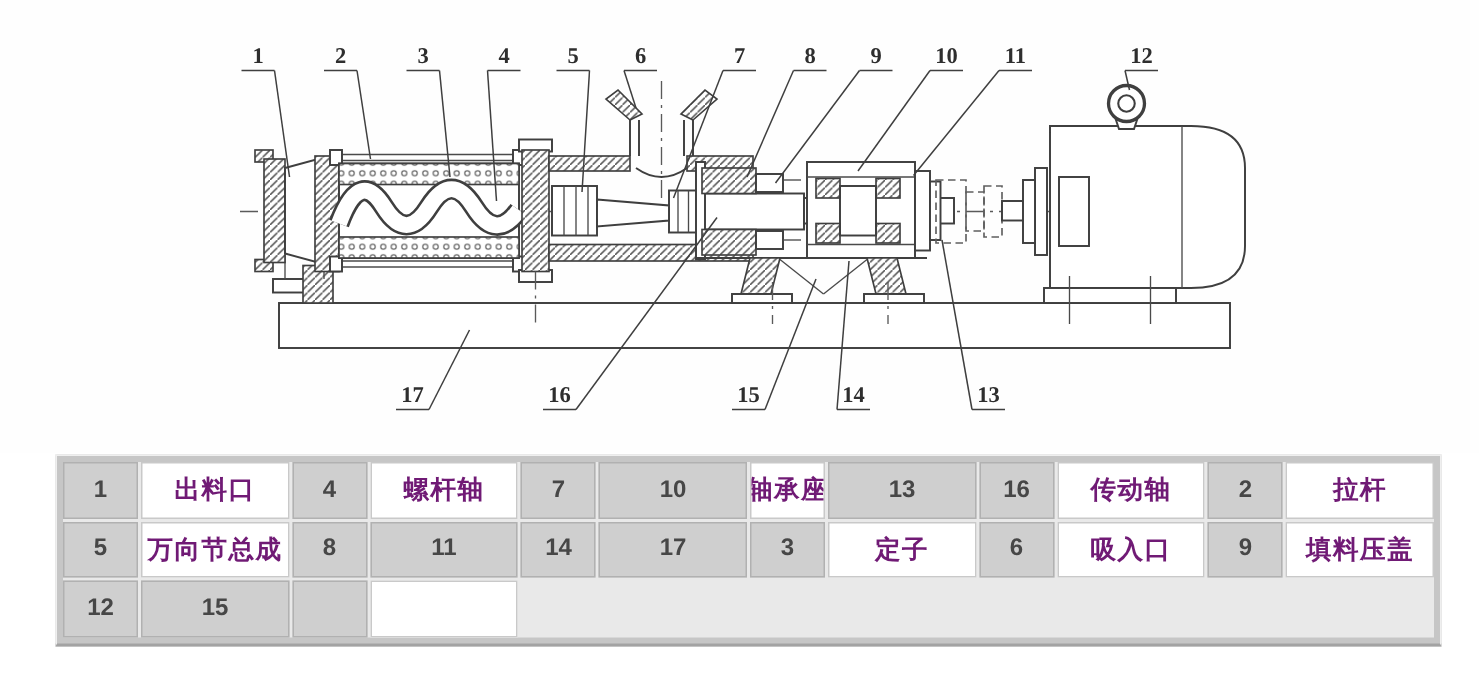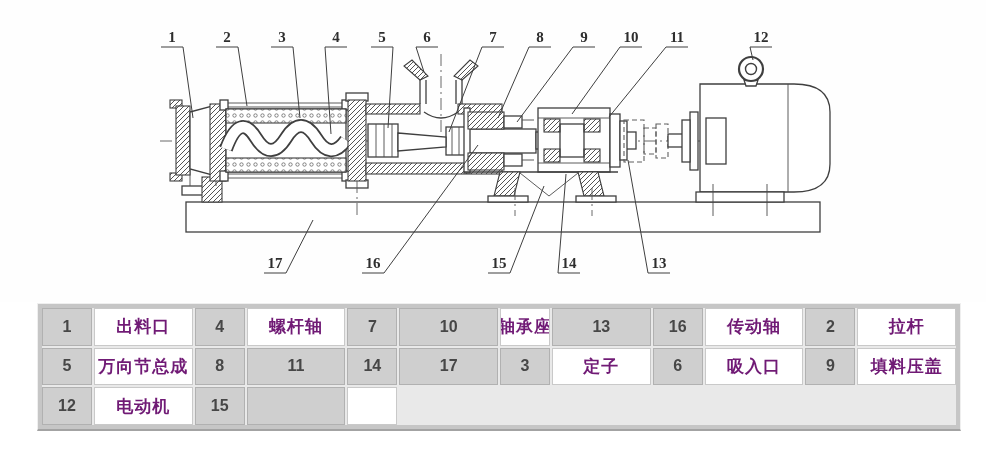--- a/index.html
+++ b/index.html
@@ -298,18 +298,17 @@
       <div class="num-cell">11</div>
       <div class="num-cell">14</div>
       <div class="num-cell">17</div>
       <div class="num-cell">3</div>
       <div class="name-cell">定子</div>
       <div class="num-cell">6</div>
       <div class="name-cell">吸入口</div>
       <div class="num-cell">9</div>
       <div class="name-cell">填料压盖</div>
       <div class="num-cell">12</div>
-      <div class="name-cell">电动机</div>
       <div class="num-cell">15</div>
       <div class="num-cell"></div>
       <div class="name-cell"></div>
     </div>
 </div>
 
 </body></html>

